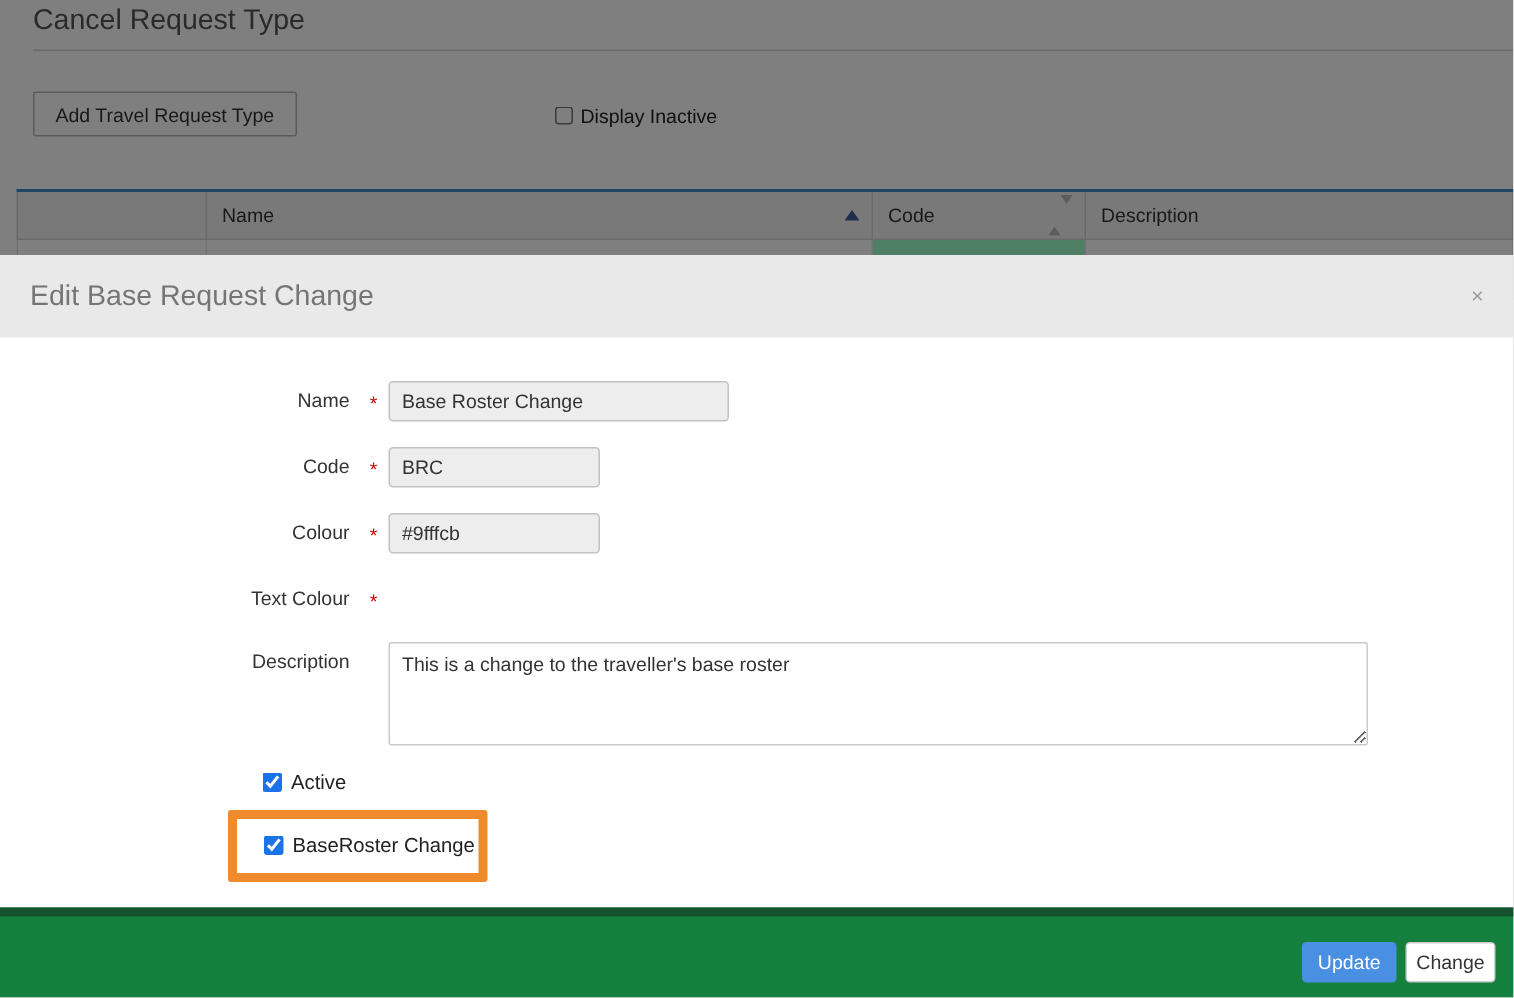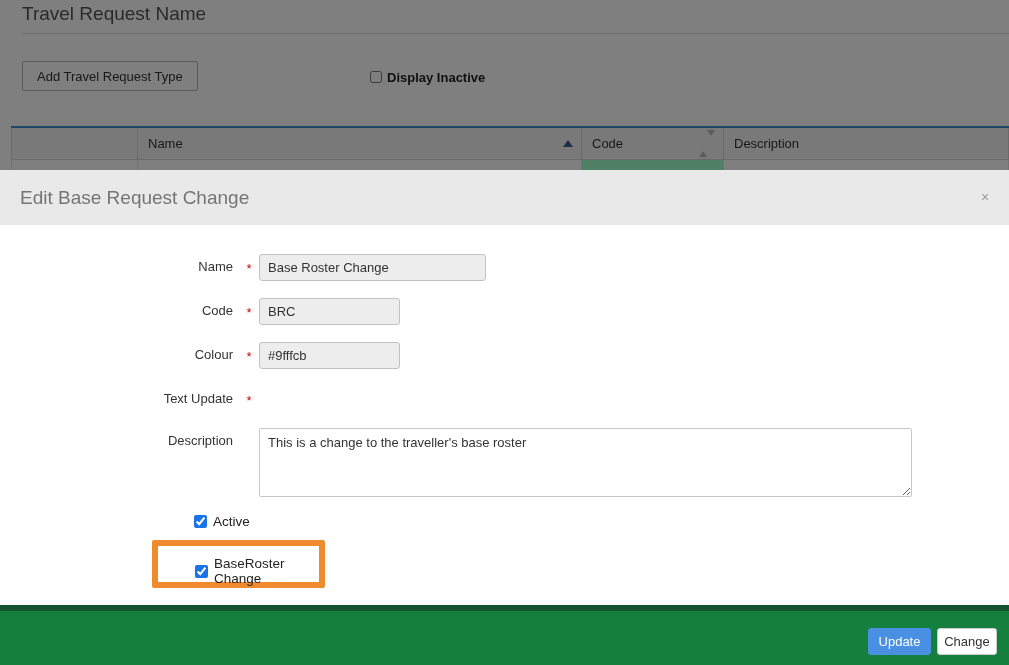--- a/index.html
+++ b/index.html
@@ -27,21 +27,21 @@
     font-size: 13px; color: #333; cursor: pointer;
     font-family: inherit;
   }
   .display-inactive-wrap {
     position: absolute; left: 370px; top: 69px; height: 16px;
     display: flex; align-items: center; gap: 5px;
   }
   .display-inactive-wrap input {
     width: 12px; height: 12px; accent-color: #1a73e8;
   }
-  .display-inactive-wrap label { font-size: 13px; font-weight: 700; color: #222; }
+  .display-inactive-wrap label { font-size: 13px; font-weight: 400; color: #222; }
 
   
   .grid { position: absolute; left: 11px; right: 0; top: 126px; border-top: 2px solid #428bca; }
   .grid-header { display: flex; height: 32px; background: #f3f3f3; border-left: 1px solid #d5d5d5; }
   .grid-header .cell {
     position: relative; display: flex; align-items: center;
     padding: 0 10px; font-size: 13px; color: #333;
     border-right: 1px solid #d5d5d5; border-bottom: 1px solid #d5d5d5;
   }
   .c0 { width: 126px; }
@@ -111,21 +111,21 @@
   .row-textcolour { top: 216px; }
 
   .row-description { top: 258px; height: 70px; }
   .description-area {
     position: absolute; left: 259px; top: 0; width: 653px; height: 69px;
     background: #fff; border: 1px solid #c9c9c9; border-radius: 2px;
     padding: 6px 8px; font-size: 13px; color: #333; font-family: Liberation Sans, sans-serif;
     resize: both;
   }
 
-  .check-row { position: absolute; display: flex; align-items: center; gap: 6px; margin-left: 19px; }
+  .check-row { position: absolute; display: flex; align-items: center; gap: 6px; }
   .check-row input { width: 13px; height: 13px; accent-color: #1a73e8; }
   .check-row label { font-size: 13.5px; color: #222; }
   .row-active { left: 175px; top: 344px; }
 
   .highlight-box {
     position: absolute; left: 152px; top: 370px; width: 173px; height: 48px;
     border: 6px solid #be185d; border-radius: 2px; background: #fff;
   }
   .row-baseroster { left: 18px; top: 10px; position: absolute; }
 
@@ -141,21 +141,21 @@
   .btn-cancel {
     position: absolute; right: 12px; top: 17px; width: 60px; height: 27px;
     background: #fff; color: #333; border: 1px solid #cccccc; border-radius: 3px;
     font-size: 13px; cursor: pointer; font-family: inherit;
   }
 </style>
 </head>
 <body>
 
 <div class="page">
-  <div class="page-title">Travel Request Name</div>
+  <div class="page-title">Cancel Request Type</div>
   <div class="title-divider"></div>
 
   <button class="btn-add">Add Travel Request Type</button>
 
   <div class="display-inactive-wrap">
     <input type="checkbox" id="displayInactive" style="">
     <label for="displayInactive">Display Inactive</label>
   </div>
 
   <div class="grid" style="border-top-color: rgb(66, 139, 202);">
@@ -202,21 +202,21 @@
     <input class="text-input w-sm" value="BRC" style="">
   </div>
 
   <div class="form-row row-colour">
     <span class="form-label">Colour</span>
     <span class="required-star">*</span>
     <input class="text-input w-sm" value="#9fffcb" style="">
   </div>
 
   <div class="form-row row-textcolour">
-    <span class="form-label">Text Update</span>
+    <span class="form-label">Text Colour</span>
     <span class="required-star">*</span>
   </div>
 
   <div class="form-row row-description">
     <span class="form-label">Description</span>
     <textarea class="description-area" style="">This is a change to the traveller's base roster</textarea>
   </div>
 
   <div class="check-row row-active">
     <input type="checkbox" id="activeCheck" checked="" style="">

